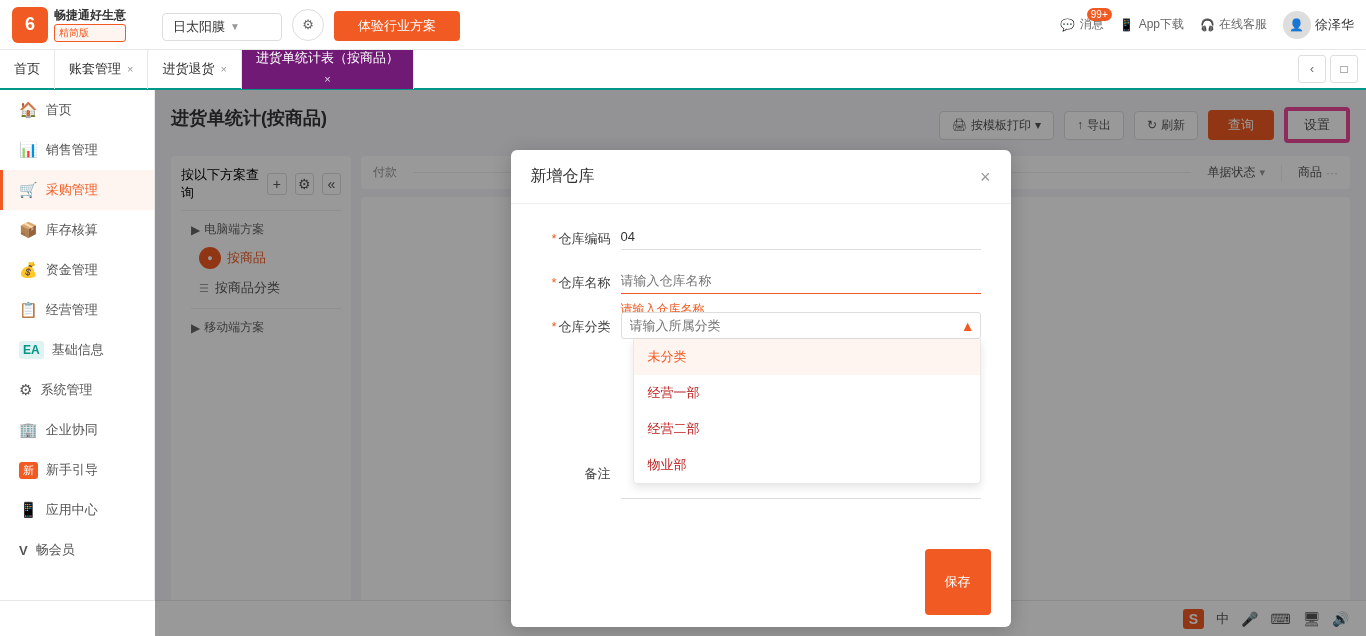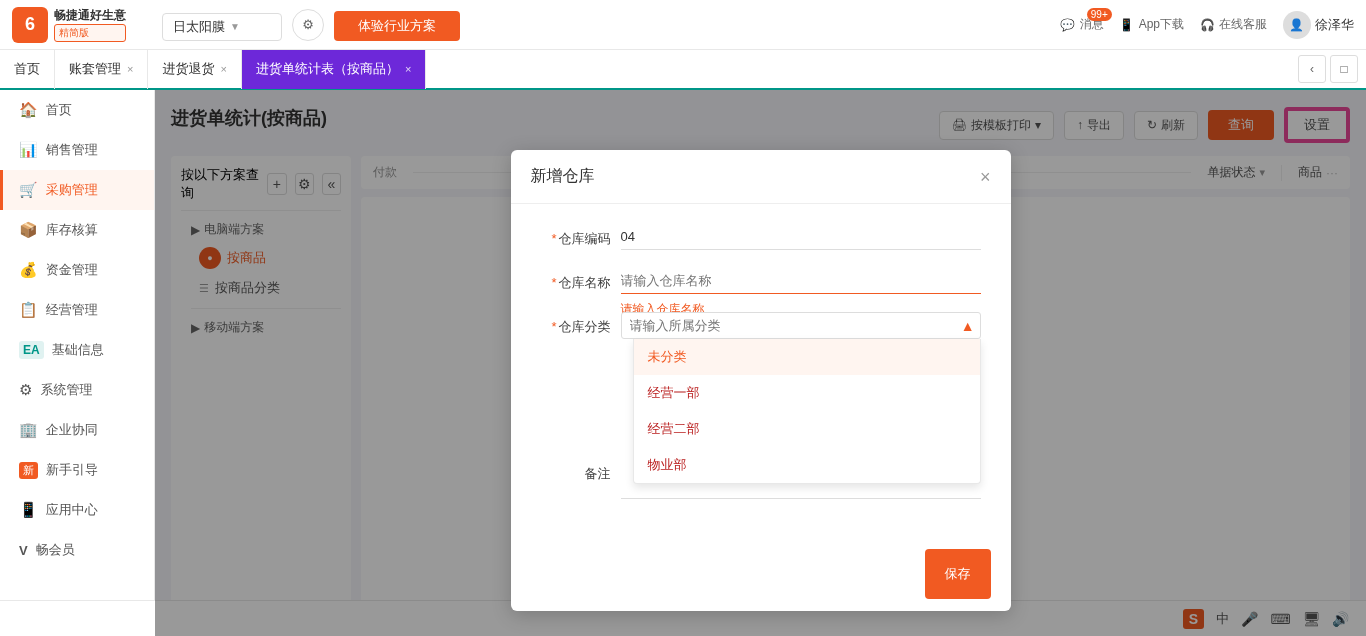--- a/index.html
+++ b/index.html
@@ -81,22 +81,23 @@
       align-items: center;
       padding: 0 14px;
       cursor: pointer;
       font-size: 13px;
       color: #333;
       border-right: 1px solid #e8e8e8;
       gap: 6px;
       white-space: nowrap;
     }
     .tab-item.active {
-      background: #6d28d9;
+      background: #701a75;
       color: white;
+      flex-direction: column;
     }
     .tab-item .close-x { font-size: 11px; color: #999; cursor: pointer; }
     .tab-item.active .close-x { color: rgba(255,255,255,0.8); }
     .tab-right-controls { margin-left: auto; display: flex; align-items: center; gap: 4px; padding-right: 8px; }
     .tab-ctrl-btn { width: 28px; height: 28px; border: 1px solid #ddd; border-radius: 3px; display: flex; align-items: center; justify-content: center; cursor: pointer; background: #fff; font-size: 12px; color: #666; }
 
     
     .main-layout {
       display: flex;
       height: calc(636px - 90px);
@@ -230,21 +231,21 @@
       border: none; border-bottom: 1px solid #ddd;
       padding: 5px 0; font-size: 13px; color: #333;
       outline: none; background: transparent;
       resize: none; height: 40px; font-family: inherit;
     }
     .modal-footer {
       padding: 12px 20px;
       display: flex; justify-content: flex-end; gap: 10px;
     }
     .btn-save {
-      padding: 16px 20px; border: none; border-radius: 4px;
+      padding: 24px 20px; border: none; border-radius: 4px;
       cursor: pointer; background: #f15a22; color: white; font-size: 13px;
     }
 
     
     .status-bar {
       position: absolute; bottom: 0; left: 0; right: 0;
       height: 36px; background: #fff; border-top: 1px solid #e8e8e8;
       display: flex; align-items: center; justify-content: flex-end;
       padding: 0 16px; gap: 12px; z-index: 10;
     }

